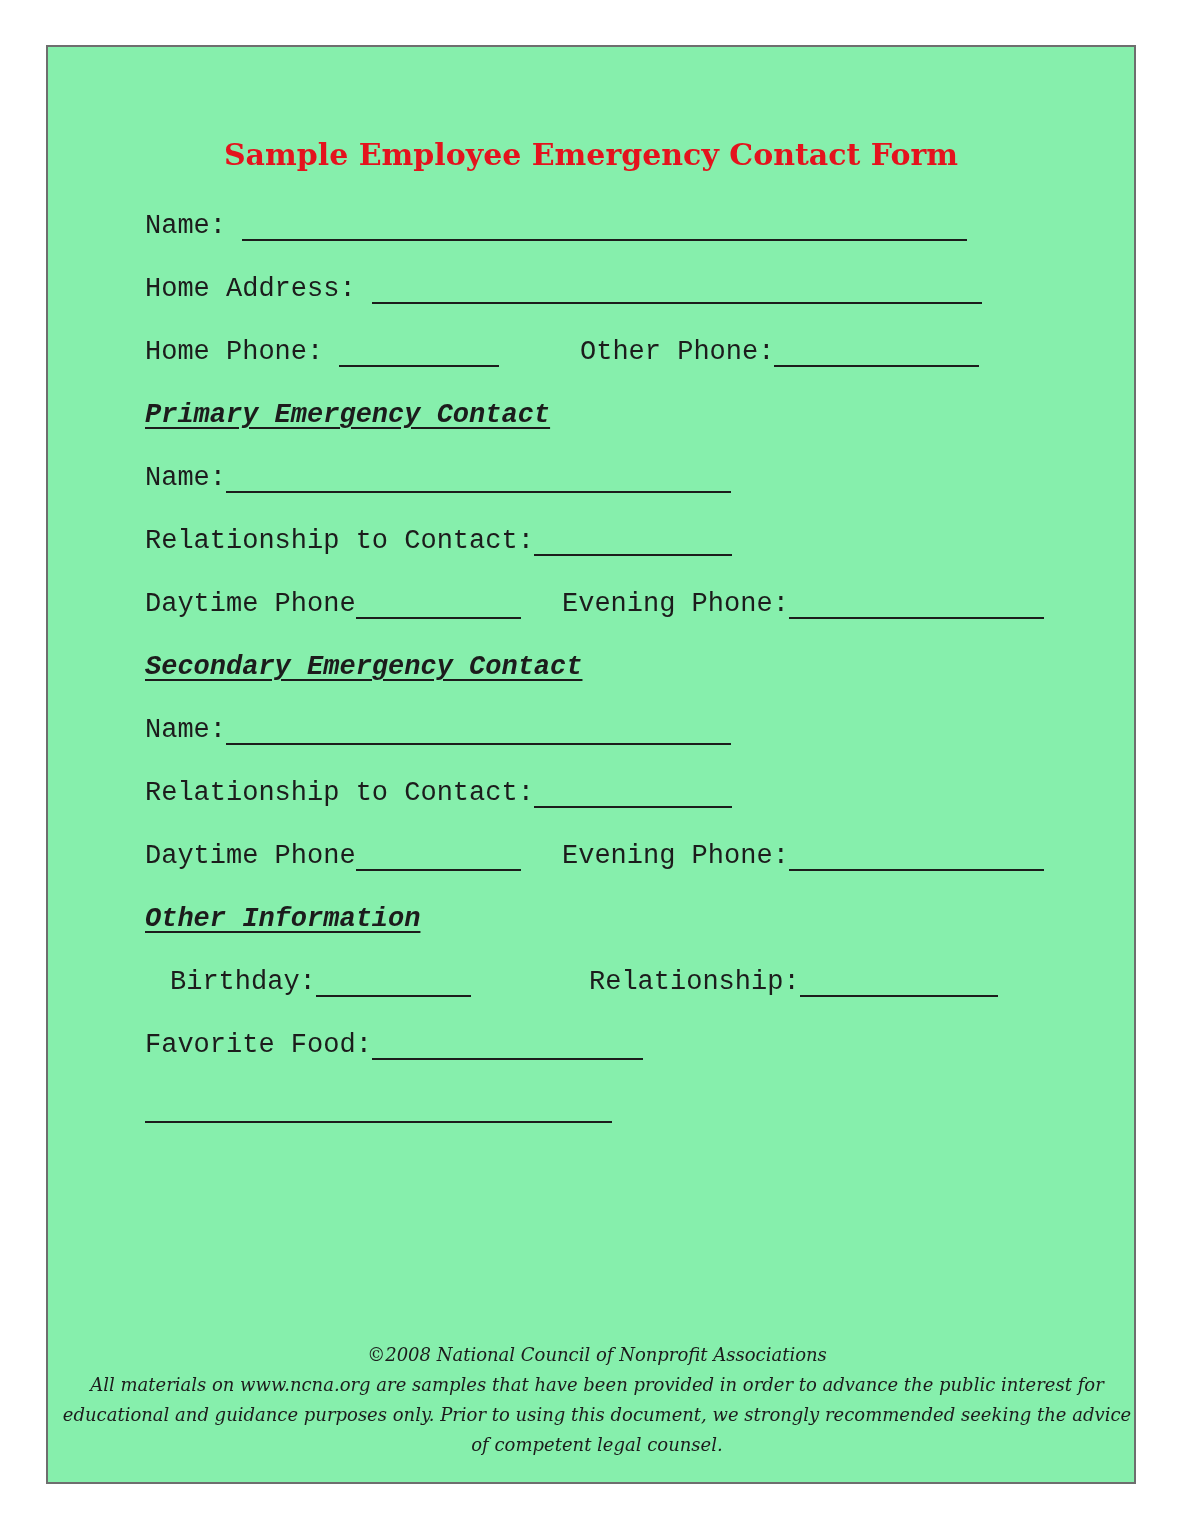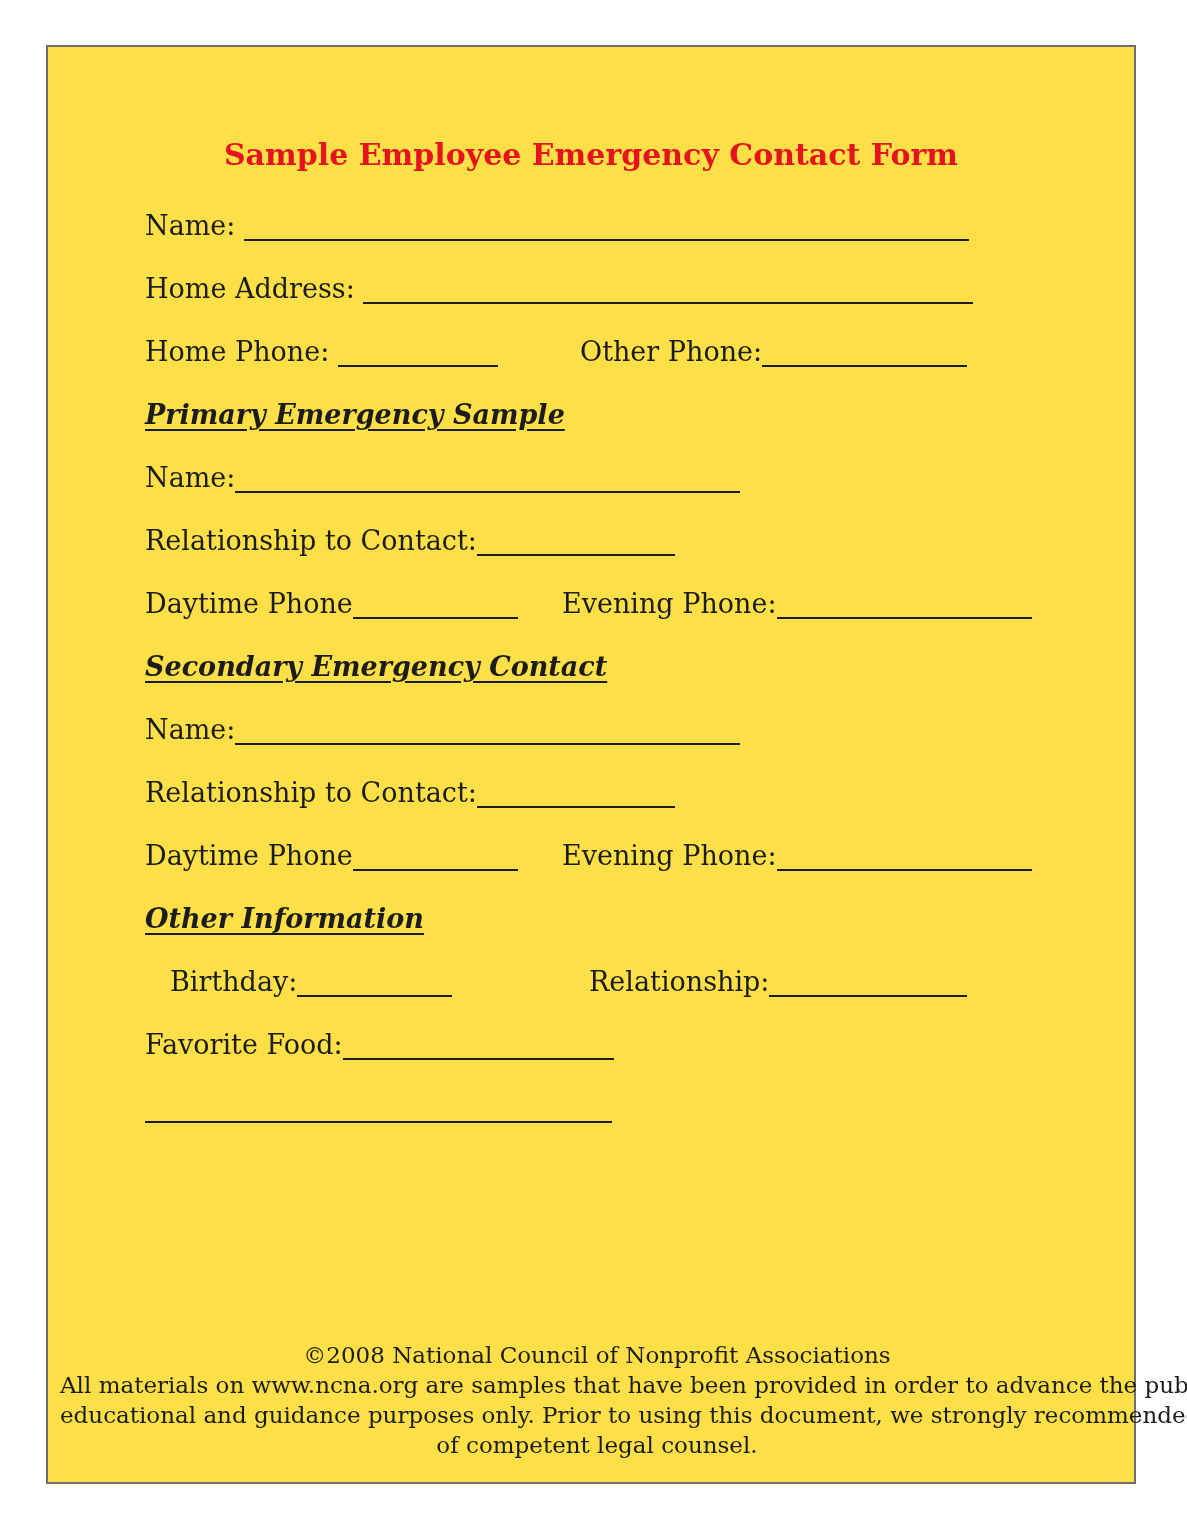--- a/index.html
+++ b/index.html
@@ -12,34 +12,35 @@
     color: #1c1c1c;
     position: relative;
   }
   .page {
     position: absolute;
     left: 46px;
     top: 45px;
     width: 1090px;
     height: 1439px;
     border: 2px solid #6e6e6e;
-    background: #fde047;
+    background: #86efac;
     box-sizing: border-box;
   }
   .title {
     margin: 90px 0 0 0;
     text-align: center;
     font-size: 30px;
     font-weight: bold;
     color: #e4131d;
     letter-spacing: 0px;
   }
   .content {
     margin: 38px 0 0 97px;
     font-size: 27px;
+    font-family: Liberation Mono, monospace;
   }
   .row {
     line-height: 32px;
     margin-bottom: 31px;
     white-space: nowrap;
   }
   .heading {
     font-weight: bold;
     font-style: italic;
     font-size: 27px;
@@ -71,21 +72,22 @@
   .cell { display: inline-block; }
   .cw435 { width: 435px; }
   .cw417 { width: 417px; }
   .cw419 { width: 419px; margin-left: 25px; }
   .footer {
     position: absolute;
     left: 12px;
     right: 0;
     bottom: 22px;
     text-align: center;
-    font-size: 23px;
+    font-style: italic;
+    font-size: 18px;
     line-height: 30px;
   }
   .footer .line { white-space: nowrap; }
 </style>
 </head>
 <body>
 
 <div class="page">
 
   <h1 class="title">Sample Employee Emergency Contact Form</h1>
@@ -100,21 +102,21 @@
     <div class="row">
       <span>Home Address:</span>
       <span class="u w610"></span>
     </div>
 
     <div class="row">
       <span class="cell cw435"><span>Home Phone:</span> <span class="u w160"></span></span><span>Other Phone:</span><span class="u w205"></span>
     </div>
 
 
-    <div class="heading">Primary Emergency Sample</div>
+    <div class="heading">Primary Emergency Contact</div>
 
     <div class="row">
       <span>Name:</span><span class="u w505"></span>
     </div>
 
     <div class="row">
       <span>Relationship to Contact:</span><span class="u w198"></span>
     </div>
 
     <div class="row">

